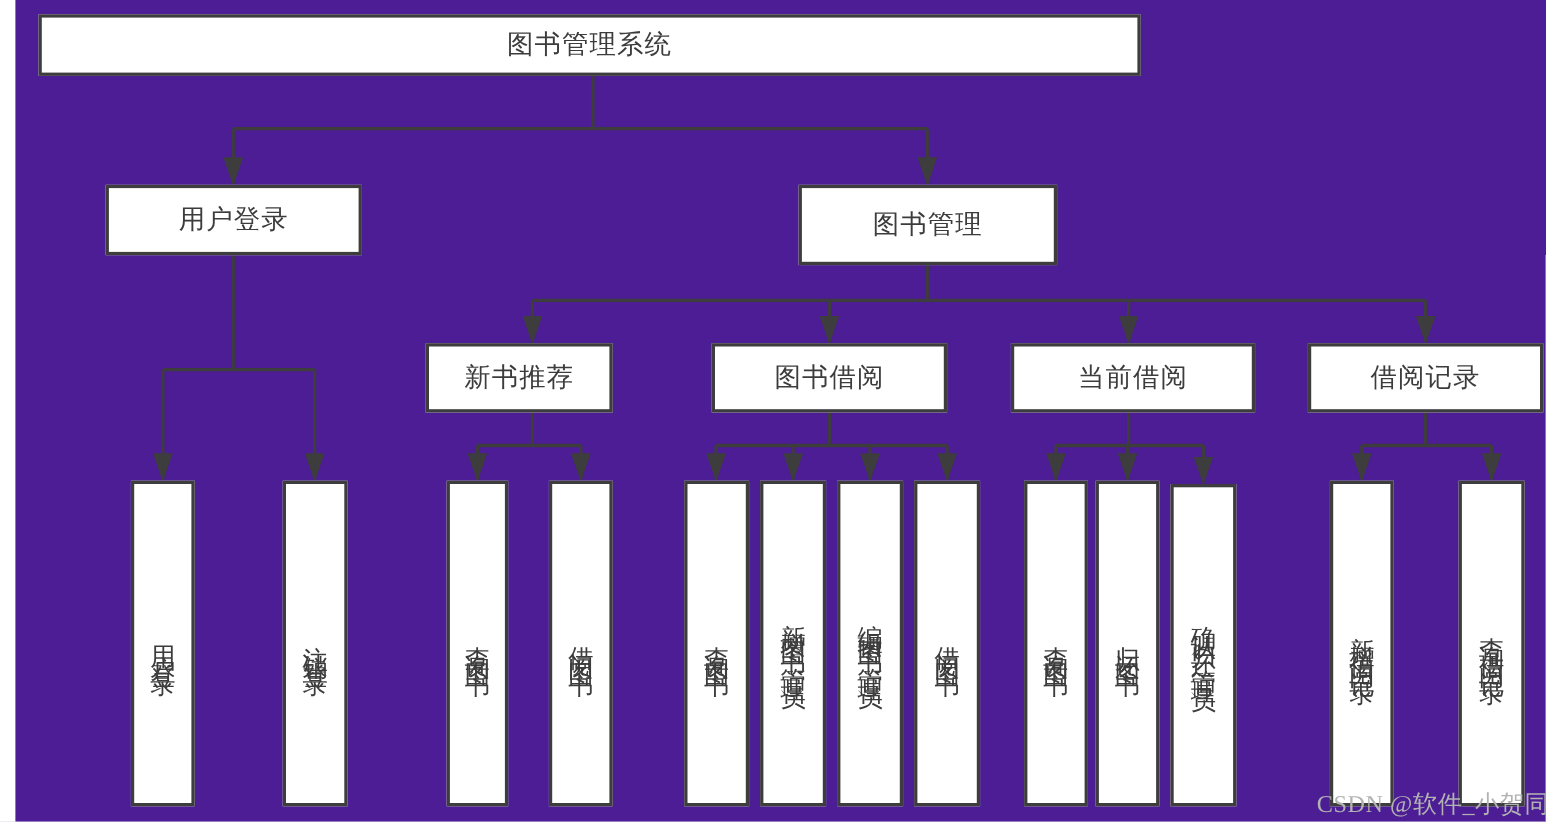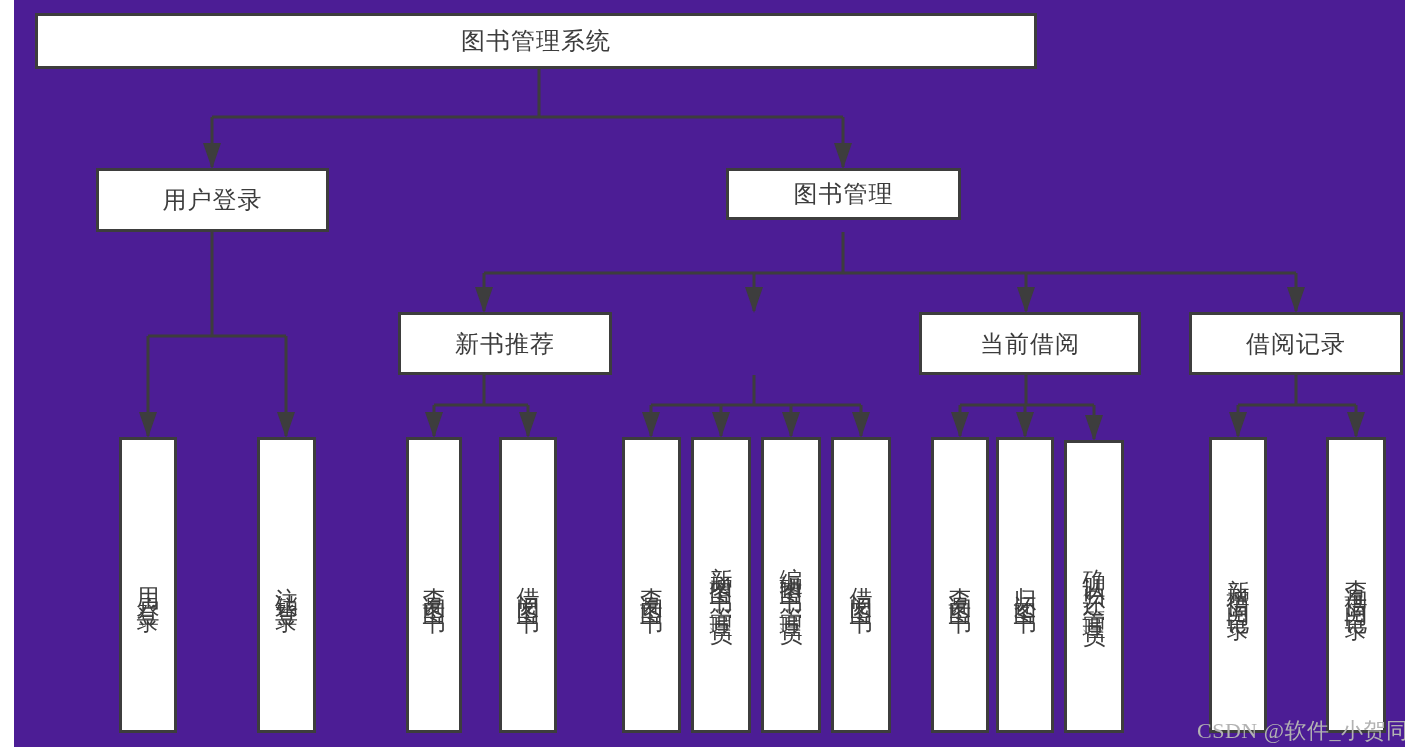--- a/index.html
+++ b/index.html
@@ -68,23 +68,24 @@
     <line x1="946" y1="405" x2="946" y2="436" stroke="#3d3d3d" stroke-width="3" marker-end="url(#ah)"></line>
     <line x1="1011" y1="405" x2="1011" y2="436" stroke="#3d3d3d" stroke-width="3" marker-end="url(#ah)"></line>
     <line x1="1080" y1="405" x2="1080" y2="439" stroke="#3d3d3d" stroke-width="3" marker-end="url(#ah)"></line>
     <line x1="1224" y1="405" x2="1224" y2="436" stroke="#3d3d3d" stroke-width="3" marker-end="url(#ah)"></line>
     <line x1="1342" y1="405" x2="1342" y2="436" stroke="#3d3d3d" stroke-width="3" marker-end="url(#ah)"></line>
   </svg>
 
   <div class="node" style="left:21px;top:13px;width:1002px;height:56px;">图书管理系统</div>
 
   <div class="node" style="left:82px;top:168px;width:233px;height:64px;">用户登录</div>
-  <div class="node" style="left:712px;top:168px;width:235px;height:52px;">图书管理</div>
+  <div class="node" style="left:712px;top:168px;width:235px;height:73px;">图书管理</div>
 
-  <div class="node" style="left:384px;top:312px;width:214px;height:63px;">新书推荐</div>
+  <div class="node" style="left:373px;top:312px;width:170px;height:63px;">新书推荐</div>
+  <div class="node" style="left:633px;top:312px;width:214px;height:63px;">图书借阅</div>
   <div class="node" style="left:905px;top:312px;width:222px;height:63px;">当前借阅</div>
   <div class="node" style="left:1175px;top:312px;width:214px;height:63px;">借阅记录</div>
 
   <div class="vnode" style="left:105px;top:437px;width:58px;height:296px;">用户登录</div>
   <div class="vnode" style="left:243px;top:437px;width:59px;height:296px;">注销登录</div>
 
   <div class="vnode" style="left:392px;top:437px;width:56px;height:296px;">查询图书</div>
   <div class="vnode" style="left:485px;top:437px;width:58px;height:296px;">借阅图书</div>
 
   <div class="vnode" style="left:608px;top:437px;width:59px;height:296px;">查询图书</div>

